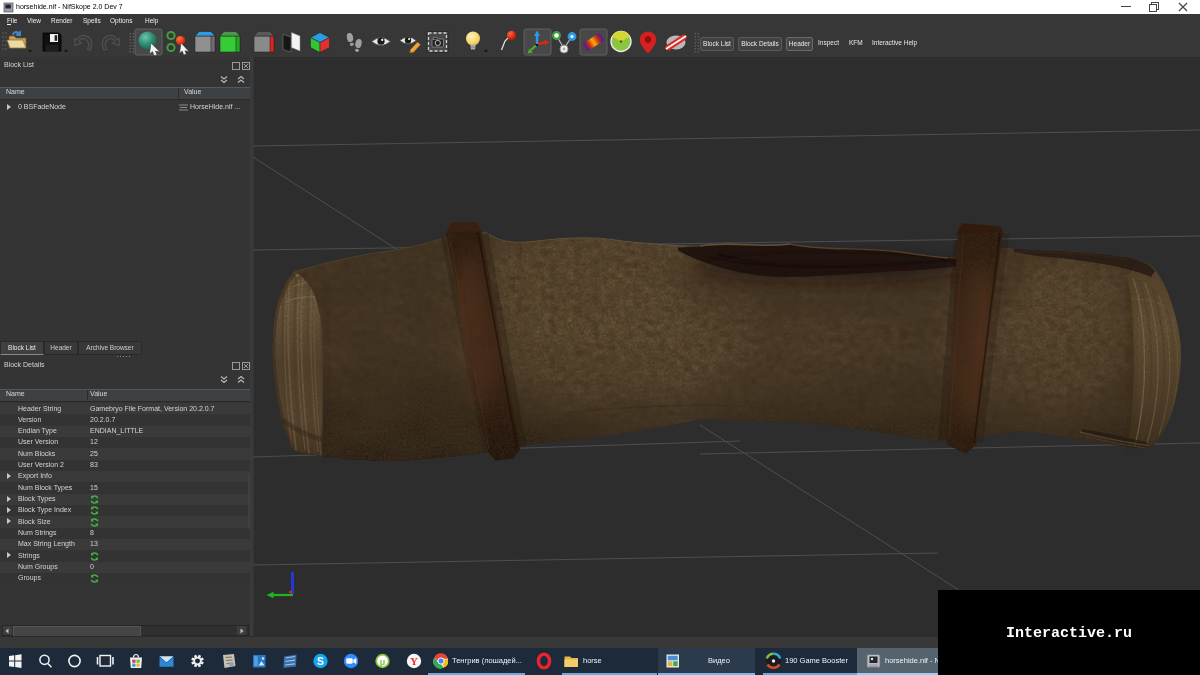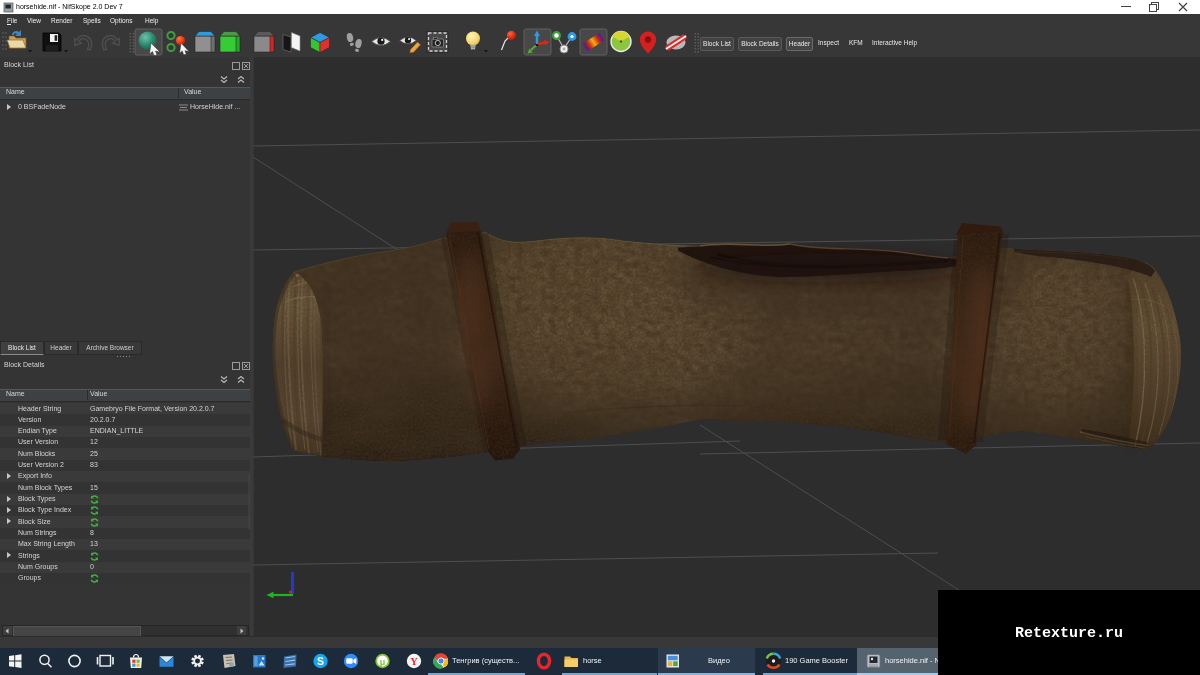--- a/index.html
+++ b/index.html
@@ -739,22 +739,22 @@
 <path d="M767.5,664.5 A7.2,7.2 0 0 0 779.5,664.5" fill="none" stroke="#d84a28" stroke-width="2.4"></path>
 <circle cx="773.5" cy="661" r="1.7" fill="#f0f0f0"></circle>
 </g>
 <g>
 <rect x="867" y="654.5" width="13" height="13" rx="1.5" fill="#b8bcc4" stroke="#6a6e76" stroke-width="0.8"></rect>
 <rect x="869.5" y="656.5" width="8" height="6.5" fill="#23282e"></rect>
 <circle cx="872" cy="659" r="1.2" fill="#e8e8e8"></circle>
 <path d="M869,665 h9 M869,666.5 h9" stroke="#8a8e96" stroke-width="0.8"></path>
 </g>
 </svg>
-  <div class="tbtext" style="left:452px">Тенгрив (существ...</div>
+  <div class="tbtext" style="left:452px">Тенгрив (лошадей...</div>
   <div class="tbtext" style="left:583px">horse</div>
   <div class="tbtext" style="left:708px">Видео</div>
   <div class="tbtext" style="left:785px">190 Game Booster</div>
   <div class="tbtext" style="left:885px">horsehide.nif - N</div>
 
   <div id="watermark" class="abs">
-      <div id="wmtext">Retexture.ru</div>
+      <div id="wmtext">Interactive.ru</div>
     </div>
 </div>
 
 </body></html>

